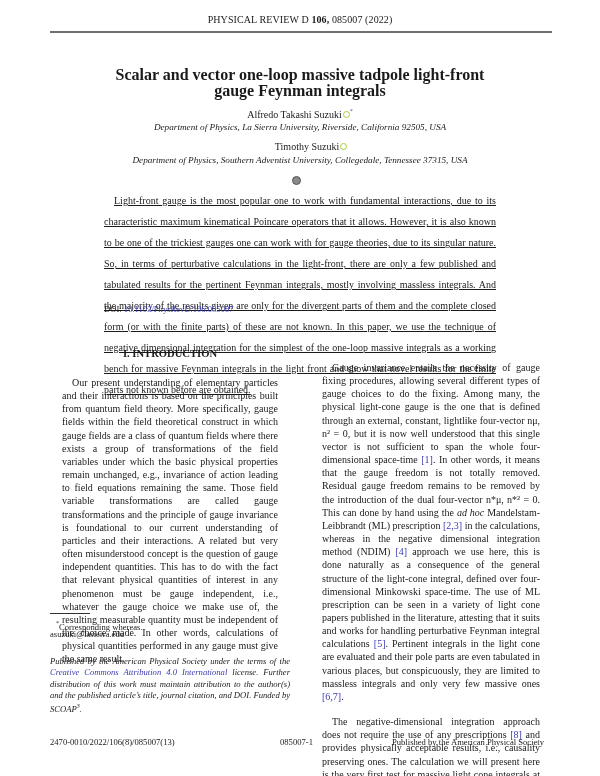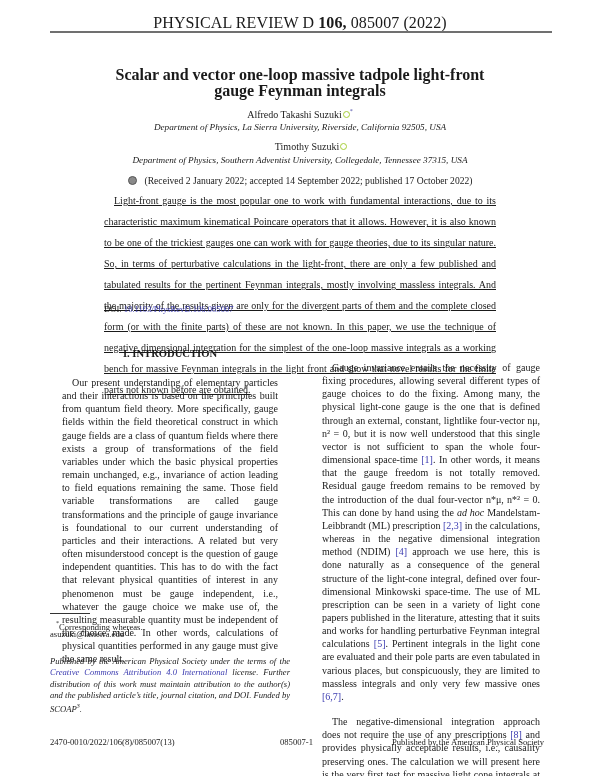--- a/index.html
+++ b/index.html
@@ -1,19 +1,19 @@
 <!DOCTYPE html>
 <html><head>
 <meta charset="utf-8">
 <style>
   html, body { margin: 0; padding: 0; background: #ffffff; }
   body { width: 600px; height: 776px; position: relative; overflow: hidden;
          font-family: "Liberation Serif", "DejaVu Serif", serif; color: #1a1a1a; }
   .running-head { position: absolute; top: 14px; left: 0; width: 600px; text-align: center;
-                  font-size: 16px; letter-spacing: 0.1px; }
+                  font-size: 10px; letter-spacing: 0.1px; }
   .running-head b { font-weight: bold; }
   .head-rule { position: absolute; top: 31px; left: 50px; width: 502px; height: 2px; background: #707070; }
   .title { position: absolute; top: 67px; left: 100px; width: 400px; text-align: center;
            font-size: 16px; font-weight: bold; line-height: 16px; }
   .author { position: absolute; left: 0; width: 600px; text-align: center; font-size: 10px; }
   .affil { position: absolute; left: 0; width: 600px; text-align: center; font-size: 9.2px; font-style: italic; }
   .orcid { display: inline-block; width: 7px; height: 7px; border-radius: 50%; border: 1.4px solid #a6ce39;
            box-sizing: border-box; margin-left: 1px; vertical-align: 0px; }
   .sup { font-size: 6px; vertical-align: 5px; color: #4a4aa8; }
   .received { position: absolute; top: 175px; left: 0; width: 600px; text-align: center; font-size: 9.6px; }
@@ -53,21 +53,21 @@
   <span>Alfredo Takashi Suzuki</span><span class="orcid"></span><span class="sup">*</span>
 </div>
 <div class="affil" style="top:122px;">Department of Physics, La Sierra University, Riverside, California 92505, USA</div>
 
 <div class="author" style="top:141px;padding-left:11px;">
   <span>Timothy Suzuki</span><span class="orcid"></span>
 </div>
 <div class="affil" style="top:155px;">Department of Physics, Southern Adventist University, Collegedale, Tennessee 37315, USA</div>
 
 <div class="received">
-  <span class="cm-icon"></span><span>(Received 2 January 2022; accepted 14 September 2022; published 17 October 2022)</span>
+  <span class="cm-icon"></span>
 </div>
 
 <div class="abstract">Light-front gauge is the most popular one to work with fundamental interactions, due to its characteristic maximum kinematical Poincare operators that it allows. However, it is also known to be one of the trickiest gauges one can work with for gauge theories, due to its singular nature. So, in terms of perturbative calculations in the light-front, there are only a few published and tabulated results for the pertinent Feynman integrals, mostly involving massless integrals. And the majority of the results given are only for the divergent parts of them and the complete closed form (or with the finite parts) of these are not known. In this paper, we use the technique of negative dimensional integration for the simplest of the one-loop massive integrals as a working bench for massive Feynman integrals in the light front and show that novel results for the finite parts not known before are obtained.</div>
 
 <div class="doi">
   <span>DOI:</span>
   <a>10.1103/PhysRevD.106.085007</a>
 </div>
 
 <div class="sec-head">I. INTRODUCTION</div>

